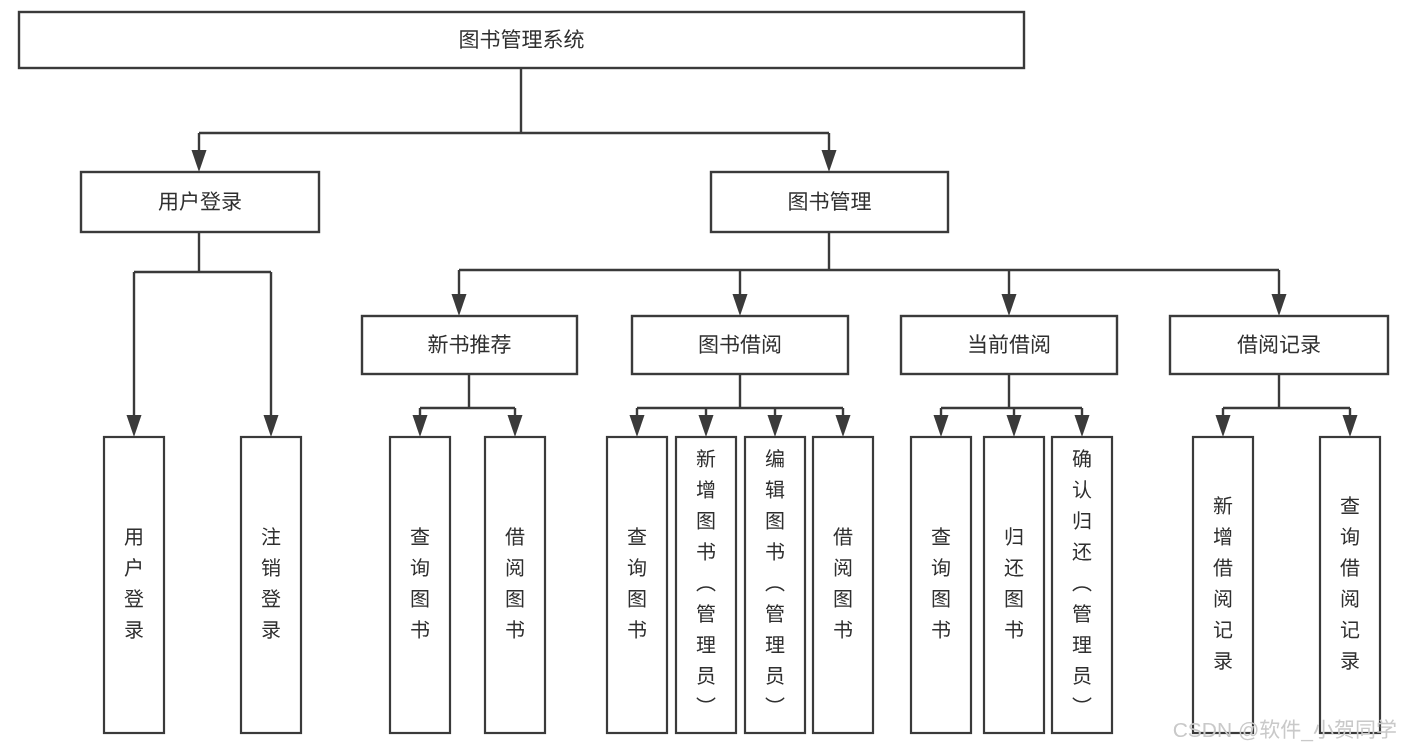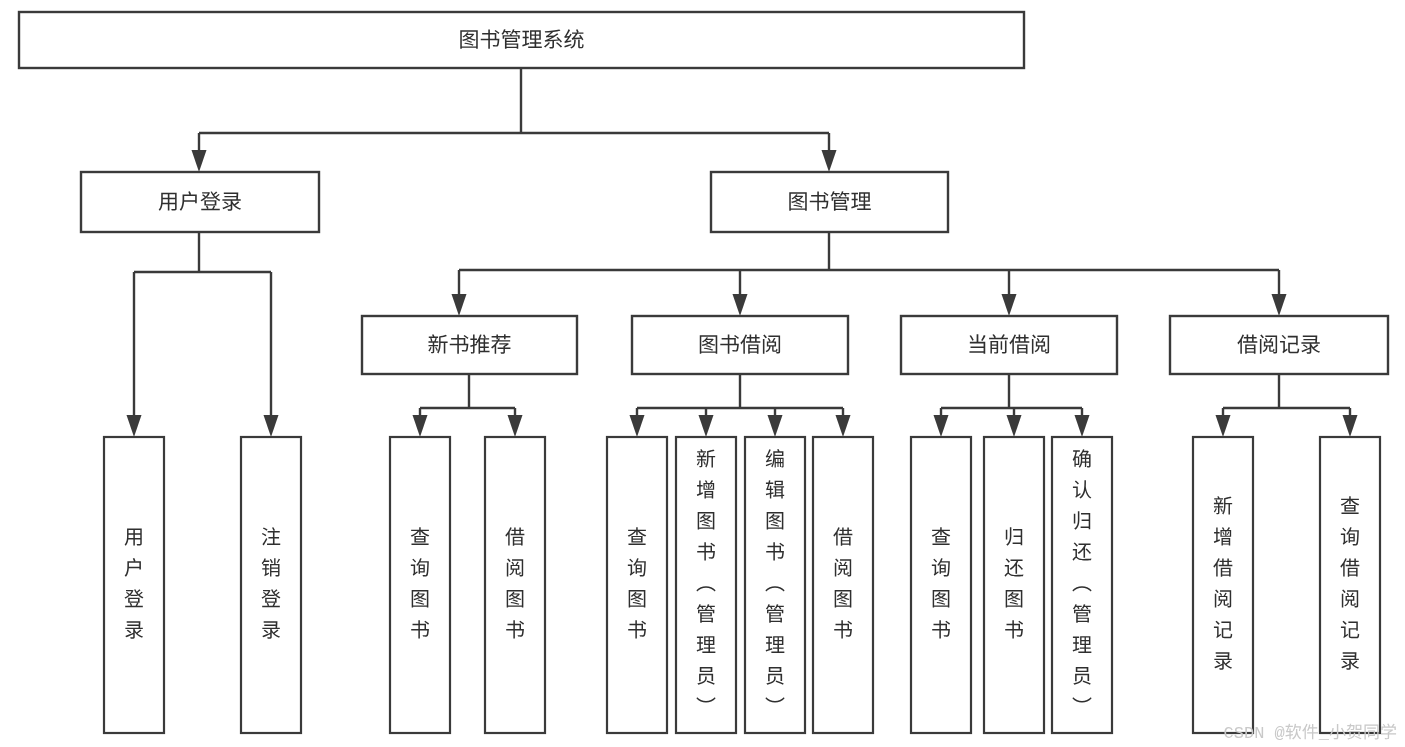--- a/index.html
+++ b/index.html
@@ -53,22 +53,22 @@
   }
   .arrow-head {
     fill: #3a3a3a;
     stroke: none;
   }
   .watermark-text {
     position: absolute;
     right: 8px;
     bottom: 4px;
     color: #c9c9c9;
-    font-size: 17px;
-    font-family: Liberation Mono, monospace;
+    font-size: 21px;
+    font-family: Liberation Sans, sans-serif;
     white-space: nowrap;
     user-select: none;
   }
 </style>
 </head>
 <body>
 
 <div id="diagram-canvas">
 
   <svg id="tree-svg" viewBox="0 0 1405 747">

